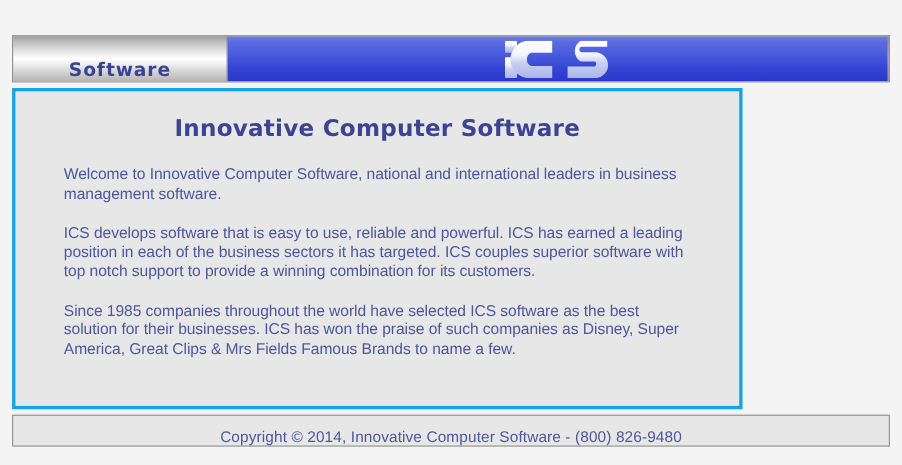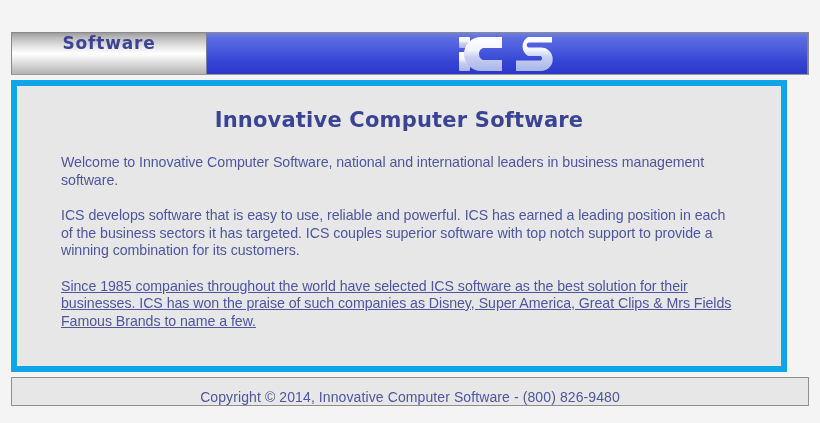--- a/index.html
+++ b/index.html
@@ -40,21 +40,21 @@
         #d2d2d2 80%,
         #b4b4b4 100%);
     overflow: hidden;
   }
 
   .nav-btn {
     flex: 0 0 auto;
     width: 194px;
     height: 100%;
     display: flex;
-    align-items: flex-start;
+    align-items: flex-end;
     justify-content: center;
     box-sizing: border-box;
     cursor: pointer;
     user-select: none;
   }
   .nav-btn-label {
     font-family: "DejaVu Sans", sans-serif;
     font-weight: bold;
     font-size: 17px;
     letter-spacing: 0.8px;
@@ -80,24 +80,24 @@
   }
 
   .logo-mark {
     display: block;
   }
 
   
   .content {
     position: relative;
     margin-top: 5px;
-    width: 776px;
+    width: 664px;
     height: 292px;
     box-sizing: border-box;
-    border: 6px solid #0ea5e9;
+    border: 3px solid #0ea5e9;
     background: #e7e7e7;
     overflow: hidden;
   }
 
   .page-title {
     margin: 0;
     padding: 22px 0 0 0;
     text-align: center;
     font-family: "DejaVu Sans", sans-serif;
     font-weight: bold;
@@ -112,21 +112,21 @@
   }
 
   .para {
     margin: 0 0 18px 0;
     font-family: "Liberation Sans", sans-serif;
     font-size: 14.2px;
     line-height: 17.5px;
     color: #4d569e;
     letter-spacing: -0.05px;
   }
-  .para:last-child { margin-bottom: 16px; text-decoration: underline; }
+  .para:last-child { margin-bottom: 16px; }
 
   
   .footer {
     margin-top: 5px;
     width: 798px;
     height: 29px;
     box-sizing: border-box;
     border: 1px solid #8f8f8f;
     background: #e7e7e7;
     display: flex;

